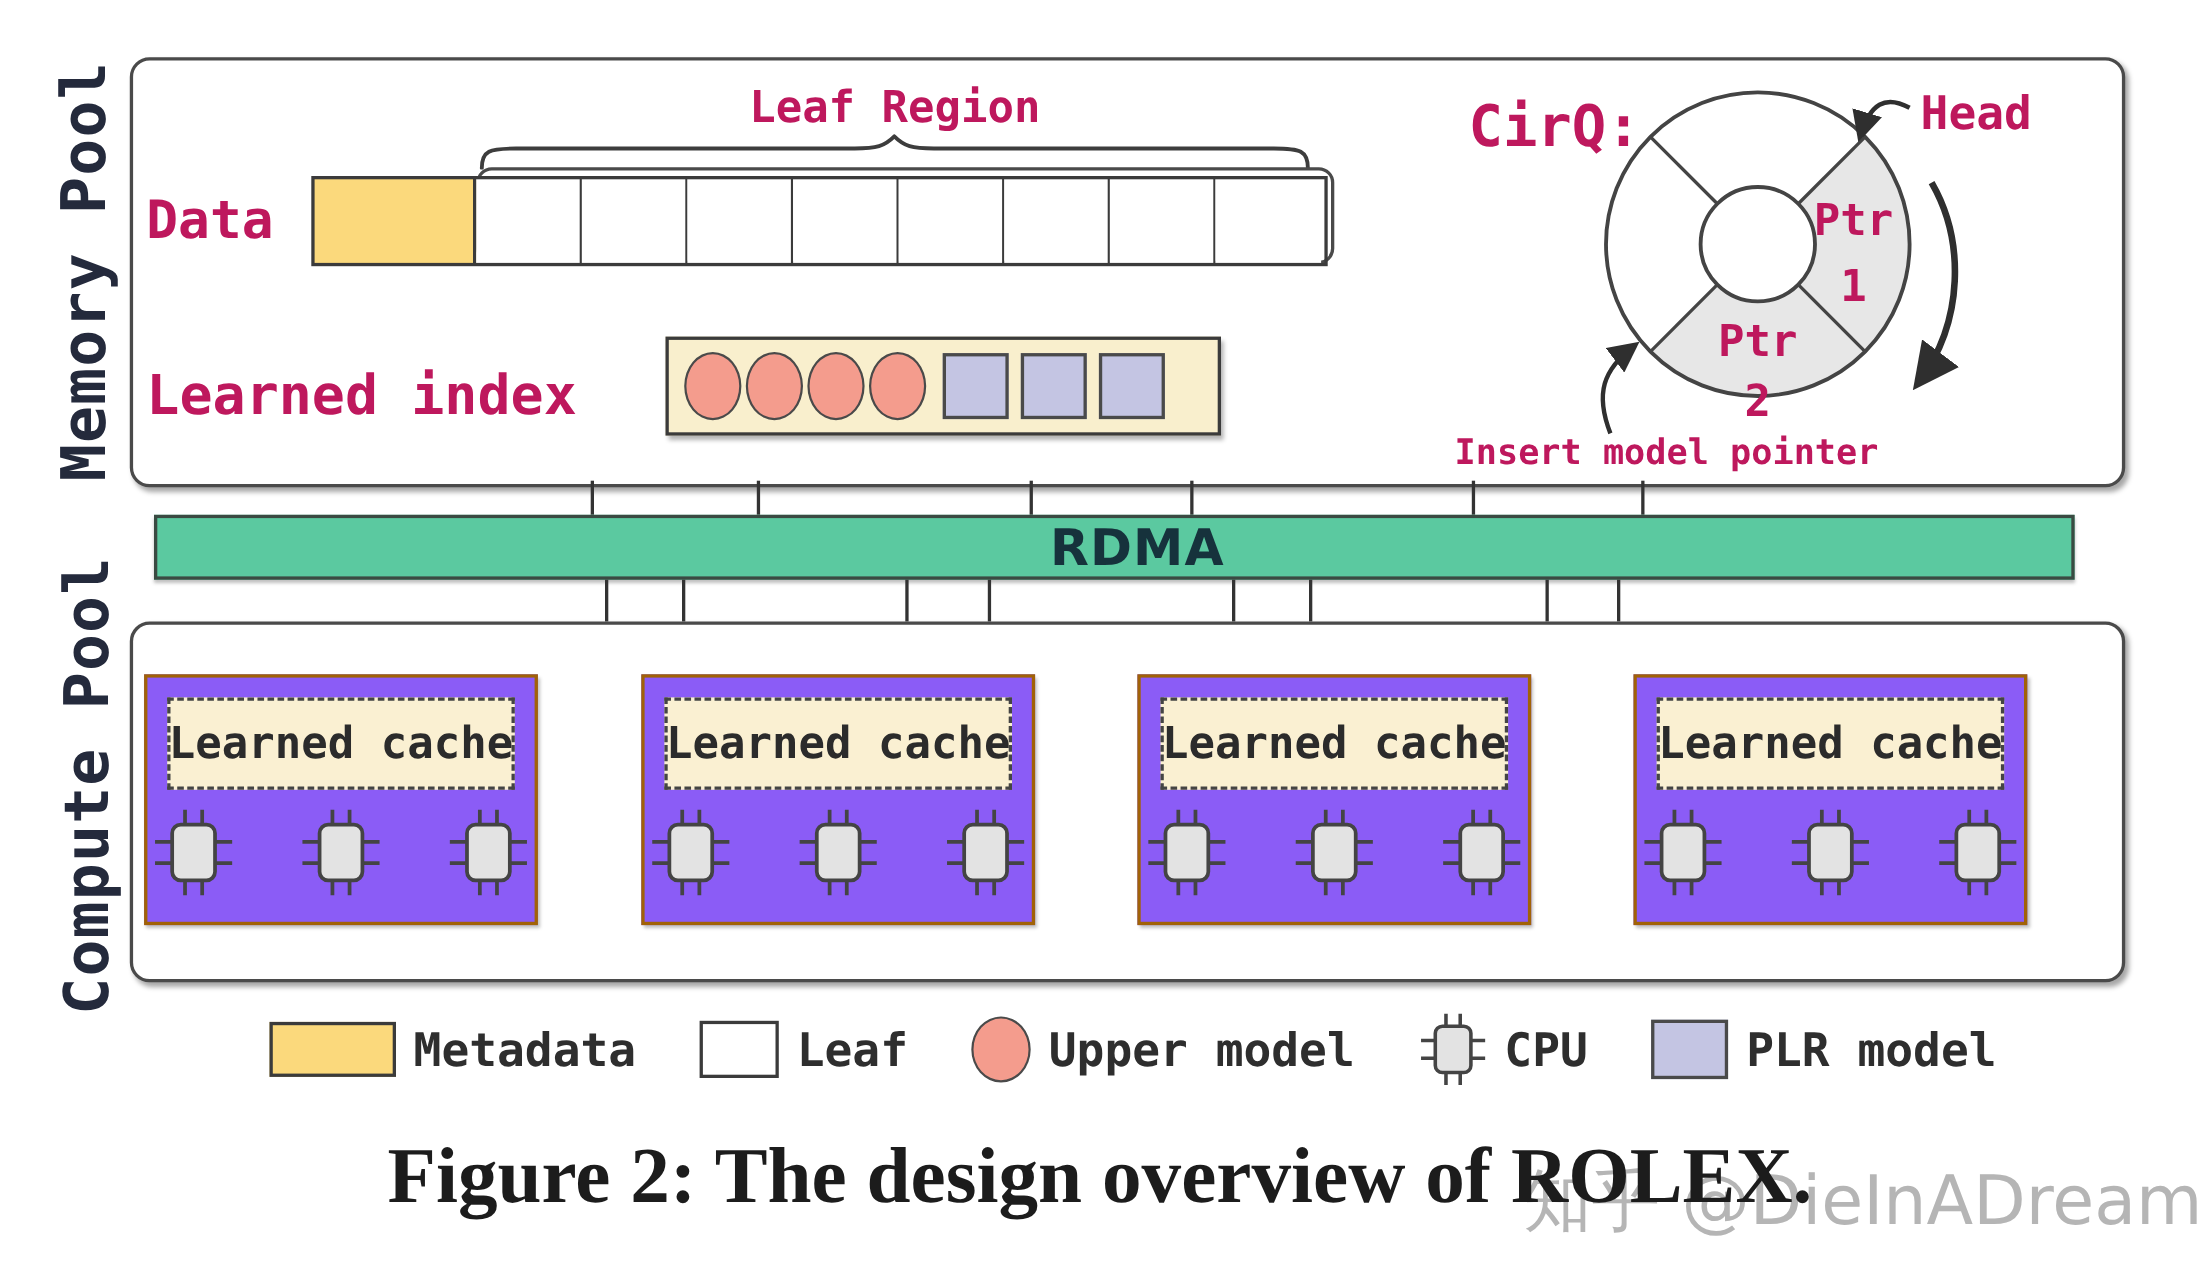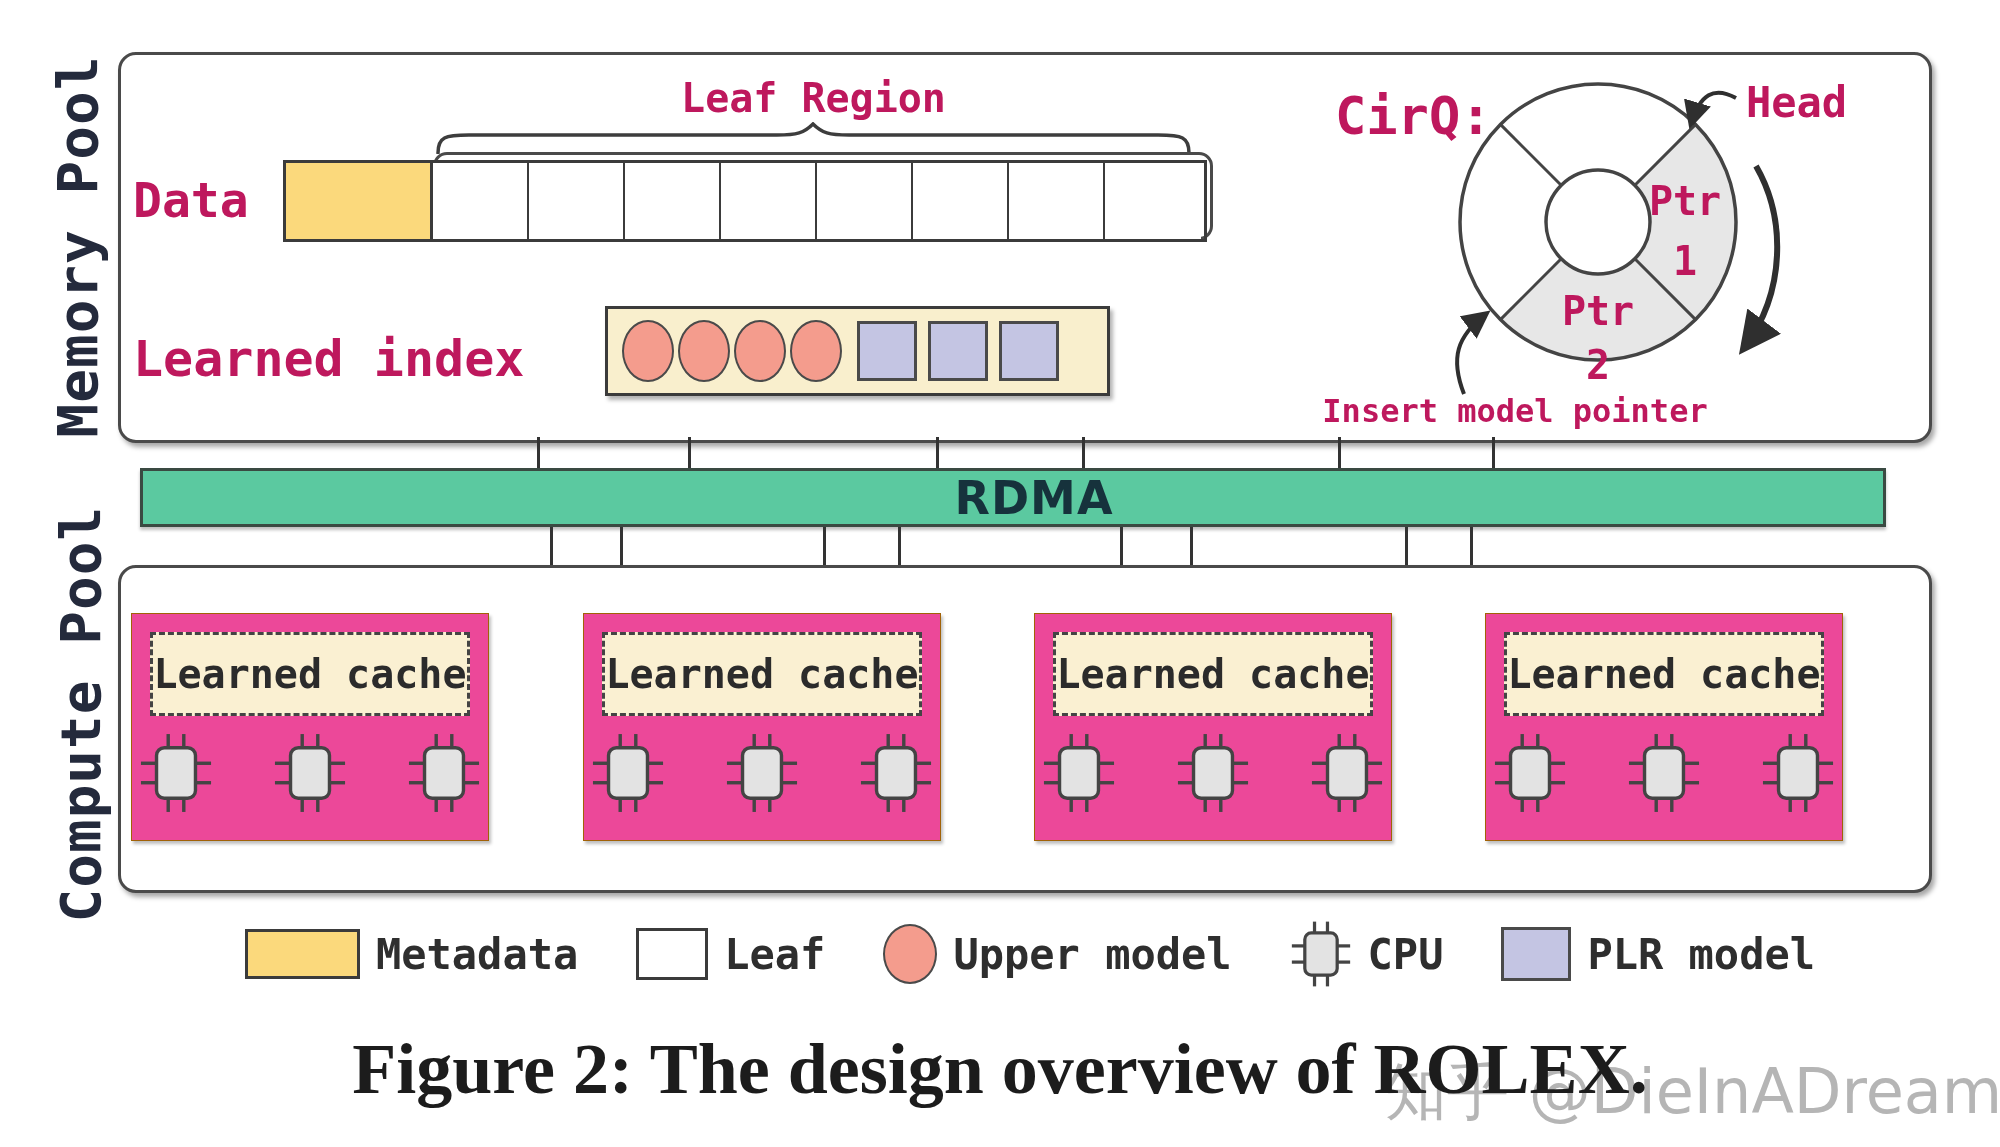--- a/index.html
+++ b/index.html
@@ -30,21 +30,21 @@
   .plr-square{width:60px;height:60px;background:#c4c5e3;border:3px solid #4a4a4a;
               box-sizing:border-box;margin-left:11px;}
 
   
   .connector{position:absolute;width:3px;background:#333333;}
   .rdma-bar{position:absolute;background:#5bc9a0;border:3px solid #3a4a42;box-sizing:border-box;
             display:flex;align-items:center;justify-content:center;box-shadow:0 3px 3px rgba(0,0,0,.25);}
   .rdma-label{font-family:"DejaVu Sans", sans-serif;font-weight:bold;font-size:46px;color:#16323c;letter-spacing:1px;}
 
   
-  .node-box{position:absolute;top:45px;width:358px;height:228px;background:#ec4899;border:1px solid #a16207;
+  .node-box{position:absolute;top:45px;width:358px;height:228px;background:#8b5cf6;border:3px solid #a16207;
             box-sizing:border-box;box-shadow:2px 3px 3px rgba(0,0,0,.25);}
   .cache-box{position:absolute;left:18px;right:18px;top:18px;height:84px;background:#faf0d2;
              border:3.5px dashed #444444;box-sizing:border-box;display:flex;align-items:center;justify-content:center;}
   .cache-label{font-size:40px;font-weight:bold;color:#2b2b2b;white-space:nowrap;}
   .cpu-row{position:absolute;left:0;right:0;top:118px;display:flex;justify-content:center;gap:60px;}
 
   
   .legend{position:absolute;left:0;top:920px;width:2000px;display:flex;justify-content:center;
           align-items:center;gap:30px;padding-left:30px;}
   .legend-item{display:flex;align-items:center;gap:16px;margin:0 14px;}

